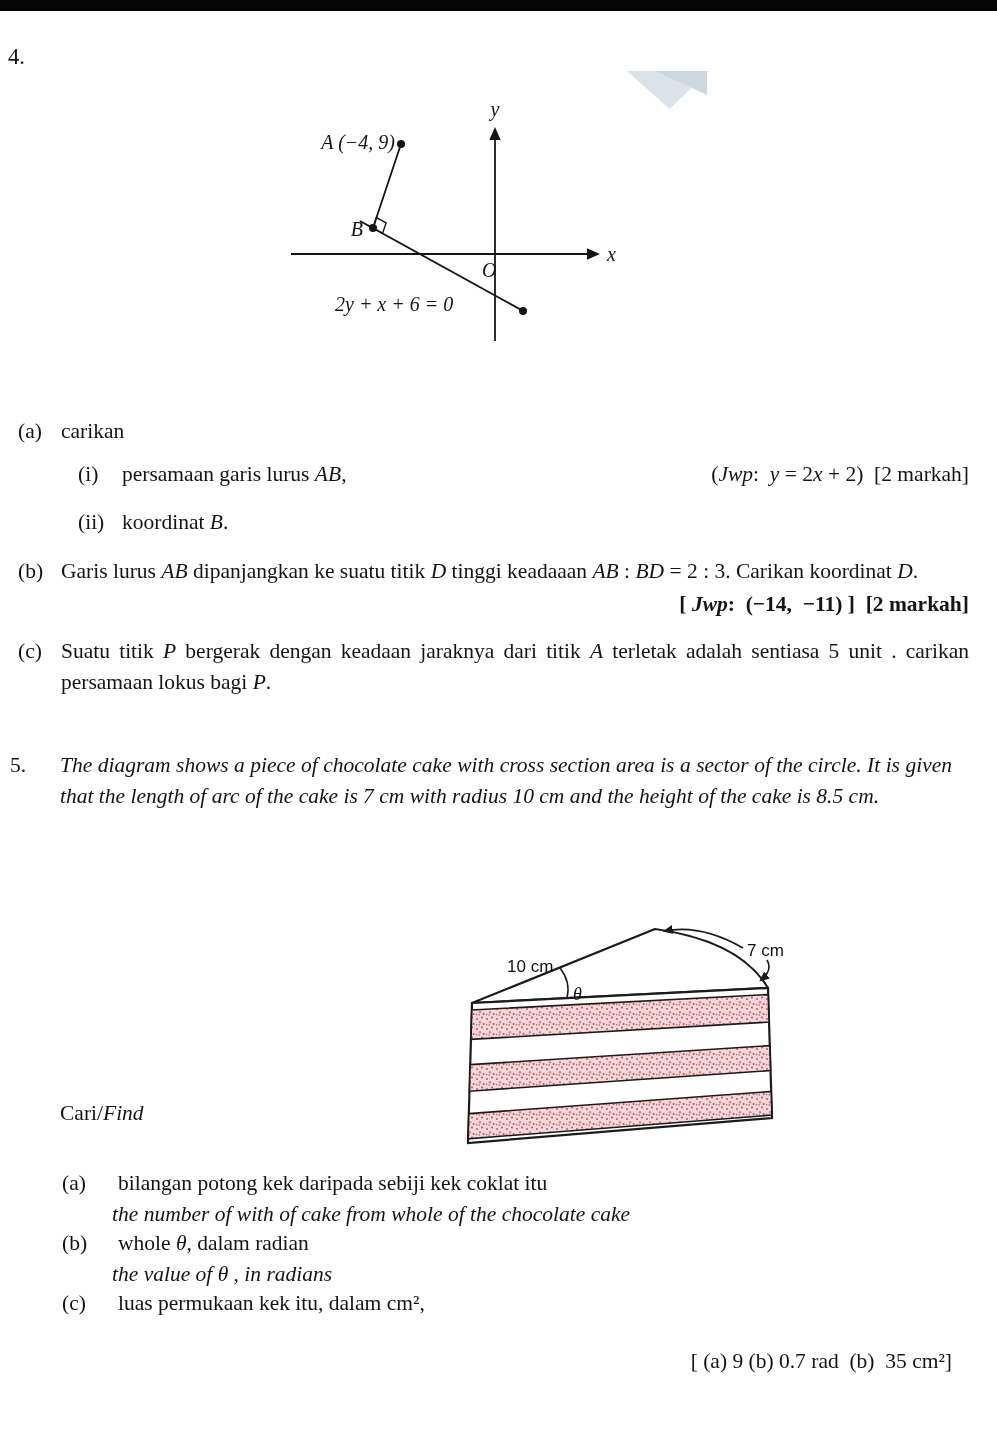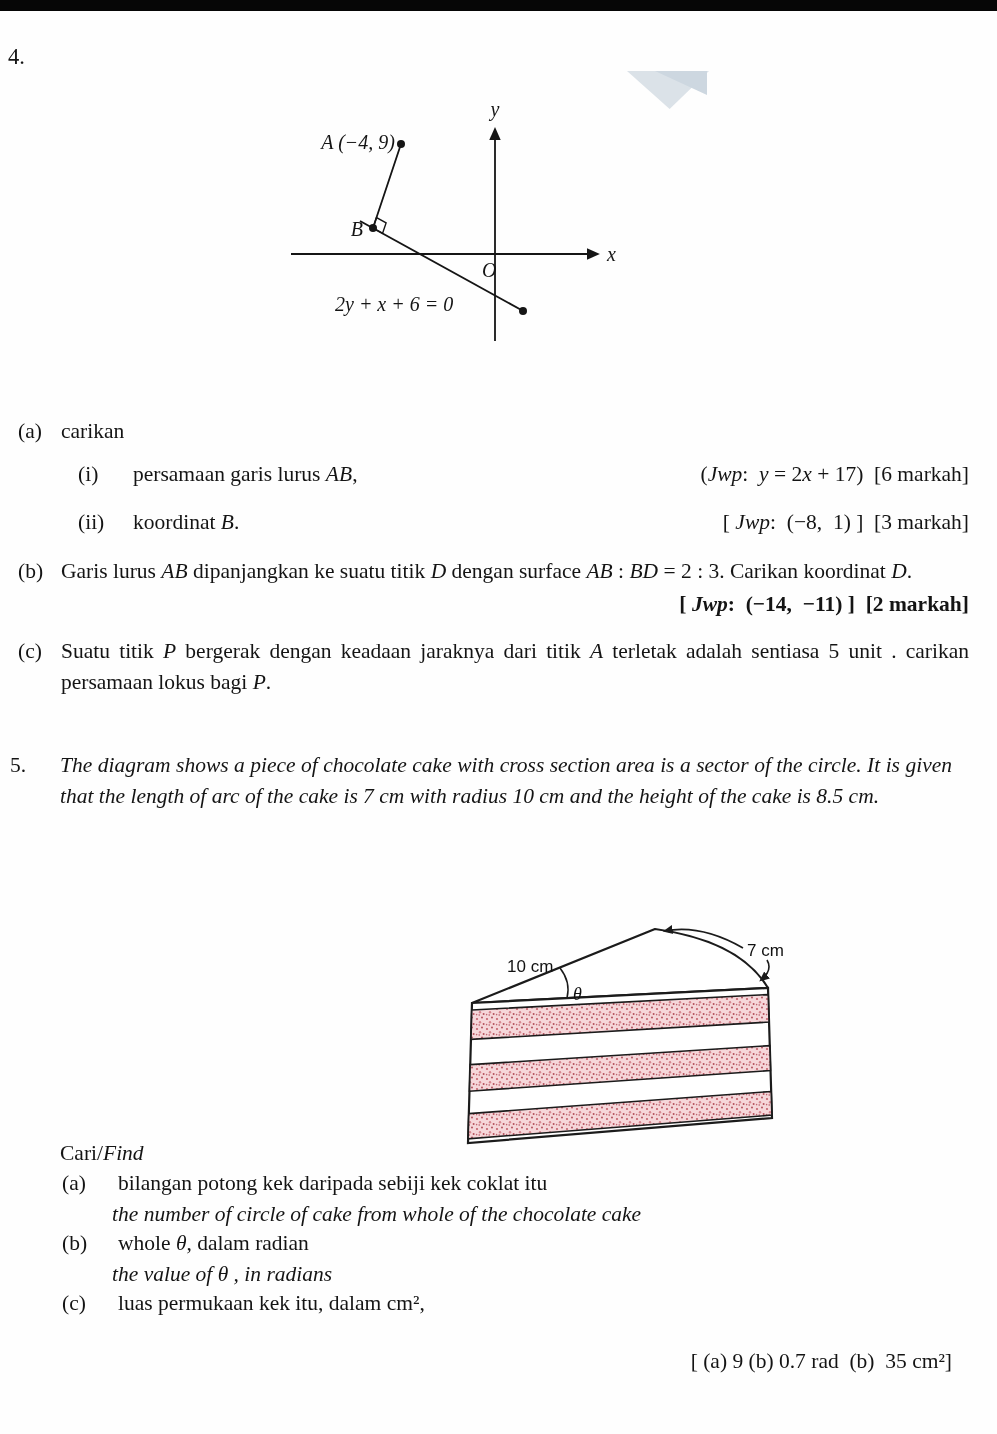--- a/index.html
+++ b/index.html
@@ -12,21 +12,21 @@
   .fold  { position:absolute; left:627px; top:71px; width:82px; height:38px;
            background:#dbe2e8; clip-path:polygon(0 0,100% 0,52% 100%); }
   .fold2 { position:absolute; left:655px; top:71px; width:52px; height:24px;
            background:#cdd7e0; clip-path:polygon(0 0,100% 0,100% 100%); }
   .abs { position:absolute; }
   .fs  { font-size:21.5px; line-height:31px; }
   .qnum { font-size:22.5px; }
   .it, .seg-i, .i { font-style:italic; }
   .lbl { position:absolute; left:0; top:0; }
   .ind57 { margin-left:43px; }
-  .ind49 { margin-left:55px; }
+  .ind49 { margin-left:44px; }
   .ind48 { margin-left:56px; }
   .ind50 { margin-left:50px; }
   .just { text-align:justify; }
   .ans   { position:absolute; right:0; top:0; white-space:pre; }
   .ans-b { position:absolute; right:0; bottom:0; white-space:pre;font-weight:bold; }
   .pre { white-space:pre; }
   svg text { user-select:none; }
 </style>
 </head>
 <body>
@@ -68,32 +68,31 @@
   </svg>
 
   <div class="abs fs" style="left:18px; top:416px; right:30px; height:32px;">
     <span class="lbl">(a)</span>
     <div class="ind57">carikan</div>
   </div>
 
   <div class="abs fs" style="left:78px; top:459px; right:28px; height:32px;">
     <span class="lbl">(i)</span>
     <div class="ind49"><span>persamaan garis lurus </span><span class="seg-i">AB</span><span>,</span></div>
-    <span class="ans"><span>(</span><span class="seg-i">Jwp</span><span>:  </span><span class="seg-i">y</span><span> = 2</span><span class="seg-i">x</span><span> + 17)  [6 markah]</span></span>
+    <span class="ans"><span>(</span><span class="seg-i">Jwp</span><span>:  </span><span class="seg-i">y</span><span> = 2</span><span class="seg-i">x</span><span> + 2)  [2 markah]</span></span>
   </div>
 
   <div class="abs fs" style="left:78px; top:507px; right:28px; height:32px;">
     <span class="lbl">(ii)</span>
     <div class="ind49"><span>koordinat </span><span class="seg-i">B</span><span>.</span></div>
-    <span class="ans"><span>[ </span><span class="seg-i">Jwp</span><span>:  (−8,  1) ]  [3 markah]</span></span>
   </div>
 
   <div class="abs fs" style="left:18px; top:556px; right:28px; height:64px;">
     <span class="lbl">(b)</span>
-    <div class="ind57 just"><span>Garis lurus </span><span class="seg-i">AB</span><span> dipanjangkan ke suatu titik </span><span class="seg-i">D</span><span> dengan surface  </span><span class="seg-i">AB</span><span> : </span><span class="seg-i">BD</span><span> = 2 : 3.  Carikan koordinat </span><span class="seg-i">D</span><span>.</span></div>
+    <div class="ind57 just"><span>Garis lurus </span><span class="seg-i">AB</span><span> dipanjangkan ke suatu titik </span><span class="seg-i">D</span><span> tinggi keadaaan  </span><span class="seg-i">AB</span><span> : </span><span class="seg-i">BD</span><span> = 2 : 3.  Carikan koordinat </span><span class="seg-i">D</span><span>.</span></div>
     <span class="ans-b"><span>[ </span><span class="seg-i">Jwp</span><span>:  (−14,  −11) ]  [2 markah]</span></span>
   </div>
 
   <div class="abs fs" style="left:18px; top:636px; right:28px; height:64px;">
     <span class="lbl">(c)</span>
     <div class="ind57 just"><span>Suatu titik </span><span class="seg-i">P</span><span>  bergerak dengan keadaan jaraknya dari titik  </span><span class="seg-i">A</span><span>  terletak adalah sentiasa 5 unit . carikan persamaan lokus bagi  </span><span class="seg-i">P</span><span>.</span></div>
   </div>
 
   <div class="abs fs" style="left:10px; top:750px; right:45px;">
     <span class="lbl">5.</span>
@@ -125,26 +124,26 @@
     <path d="M112,92 Q116,76 105,62" fill="none" stroke="#1b1b1b" stroke-width="1.5"></path>
     <path d="M288,42 Q246,18 210,25" fill="none" stroke="#1b1b1b" stroke-width="1.6" marker-end="url(#ah2)"></path>
     <path d="M312,54 Q318,64 306,74" fill="none" stroke="#1b1b1b" stroke-width="1.6" marker-end="url(#ah2)"></path>
     <g fill="#111111" font-family="'Liberation Sans', sans-serif" font-size="17">
       <text x="52" y="66">10 cm</text>
       <text x="292" y="50">7 cm</text>
       <text x="118" y="94" font-size="18" font-style="italic" font-family="'Liberation Serif', serif">θ</text>
     </g>
   </svg>
 
-  <div class="abs fs" style="left:60px; top:1138px;font-family:Liberation Serif, serif;"><span>Cari/</span><span class="seg-i">Find</span></div>
+  <div class="abs fs" style="left:60px; top:1098px;font-family:Liberation Serif, serif;"><span>Cari/</span><span class="seg-i">Find</span></div>
 
   <div class="abs fs" style="left:62px; top:1168px; right:45px;">
     <span class="lbl">(a)</span>
     <div class="ind48"><span>bilangan potong kek daripada sebiji kek coklat itu</span></div>
-    <div class="ind50"><span class="seg-i">the number of circle of cake from whole of the chocolate cake</span></div>
+    <div class="ind50"><span class="seg-i">the number of with of cake from whole of the chocolate cake</span></div>
   </div>
 
   <div class="abs fs" style="left:62px; top:1228px; right:45px;">
     <span class="lbl">(b)</span>
     <div class="ind48"><span>whole </span><span class="seg-i">θ</span><span>, dalam radian</span></div>
     <div class="ind50"><span class="seg-i">the value of  θ , in radians</span></div>
   </div>
 
   <div class="abs fs" style="left:62px; top:1288px; right:45px;">
     <span class="lbl">(c)</span>

